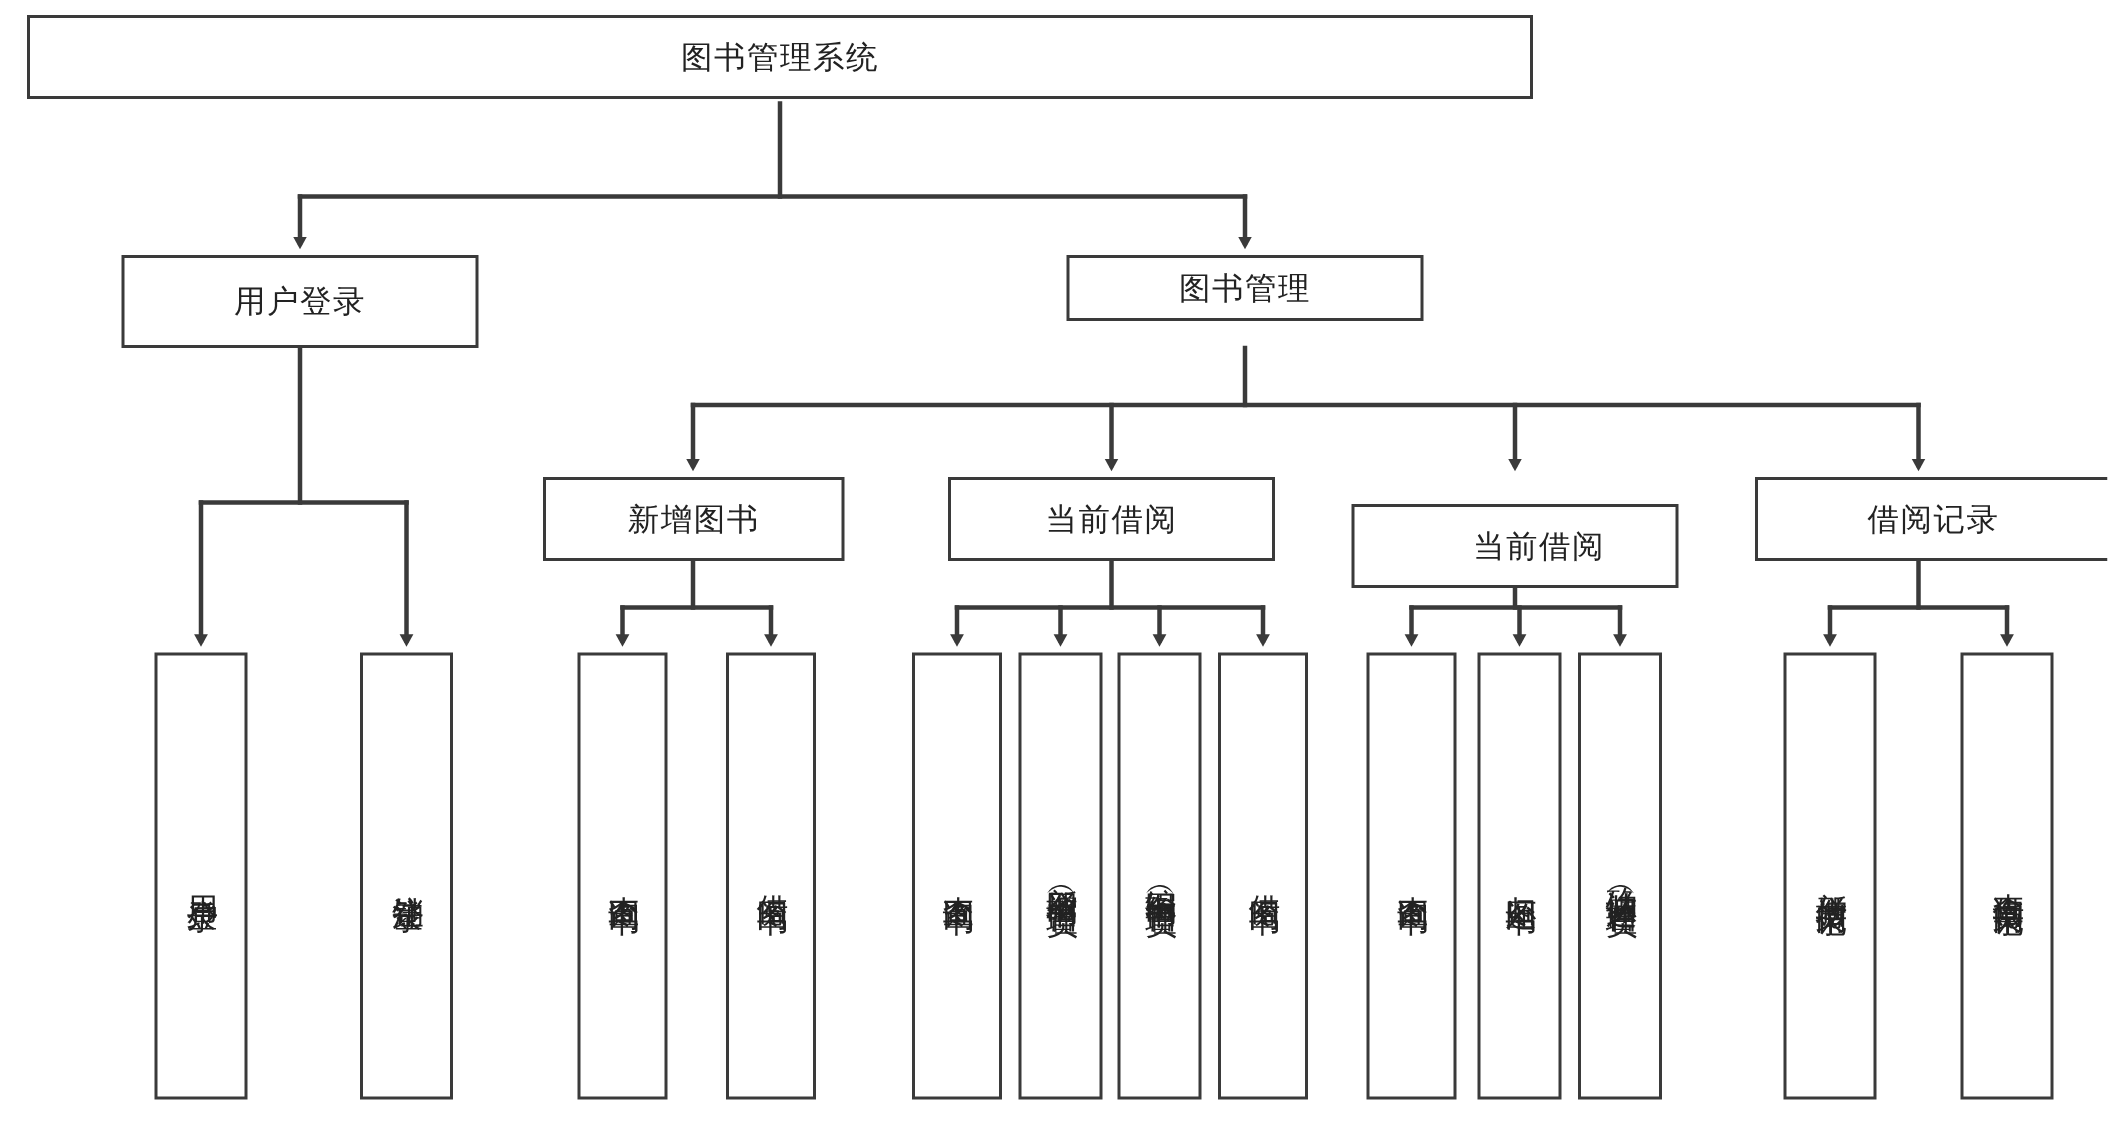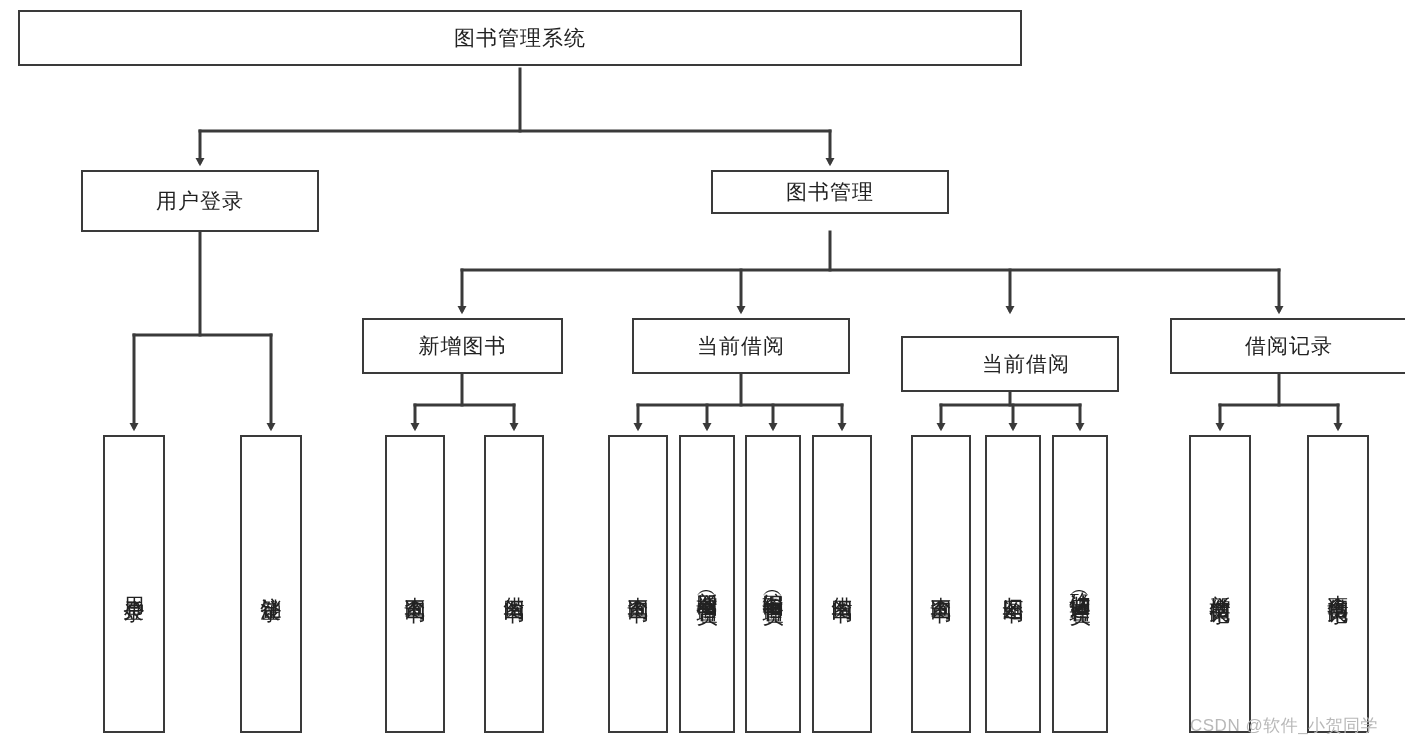--- a/index.html
+++ b/index.html
@@ -176,14 +176,13 @@
         <span class="vtext">确认归还（管理员）</span>
       </div>
       <div class="node vert" style="left: 1189px; top: 435px; width: 62px; height: 298px;">
         <span class="vtext">新增借阅记录</span>
       </div>
       <div class="node vert" style="left: 1307px; top: 435px; width: 62px; height: 298px;">
         <span class="vtext">查询借阅记录</span>
       </div>
     </div>
 
-  <div id="watermark">CSDN @软件_小贺同学</div>
 </div>
 
 </body></html>

